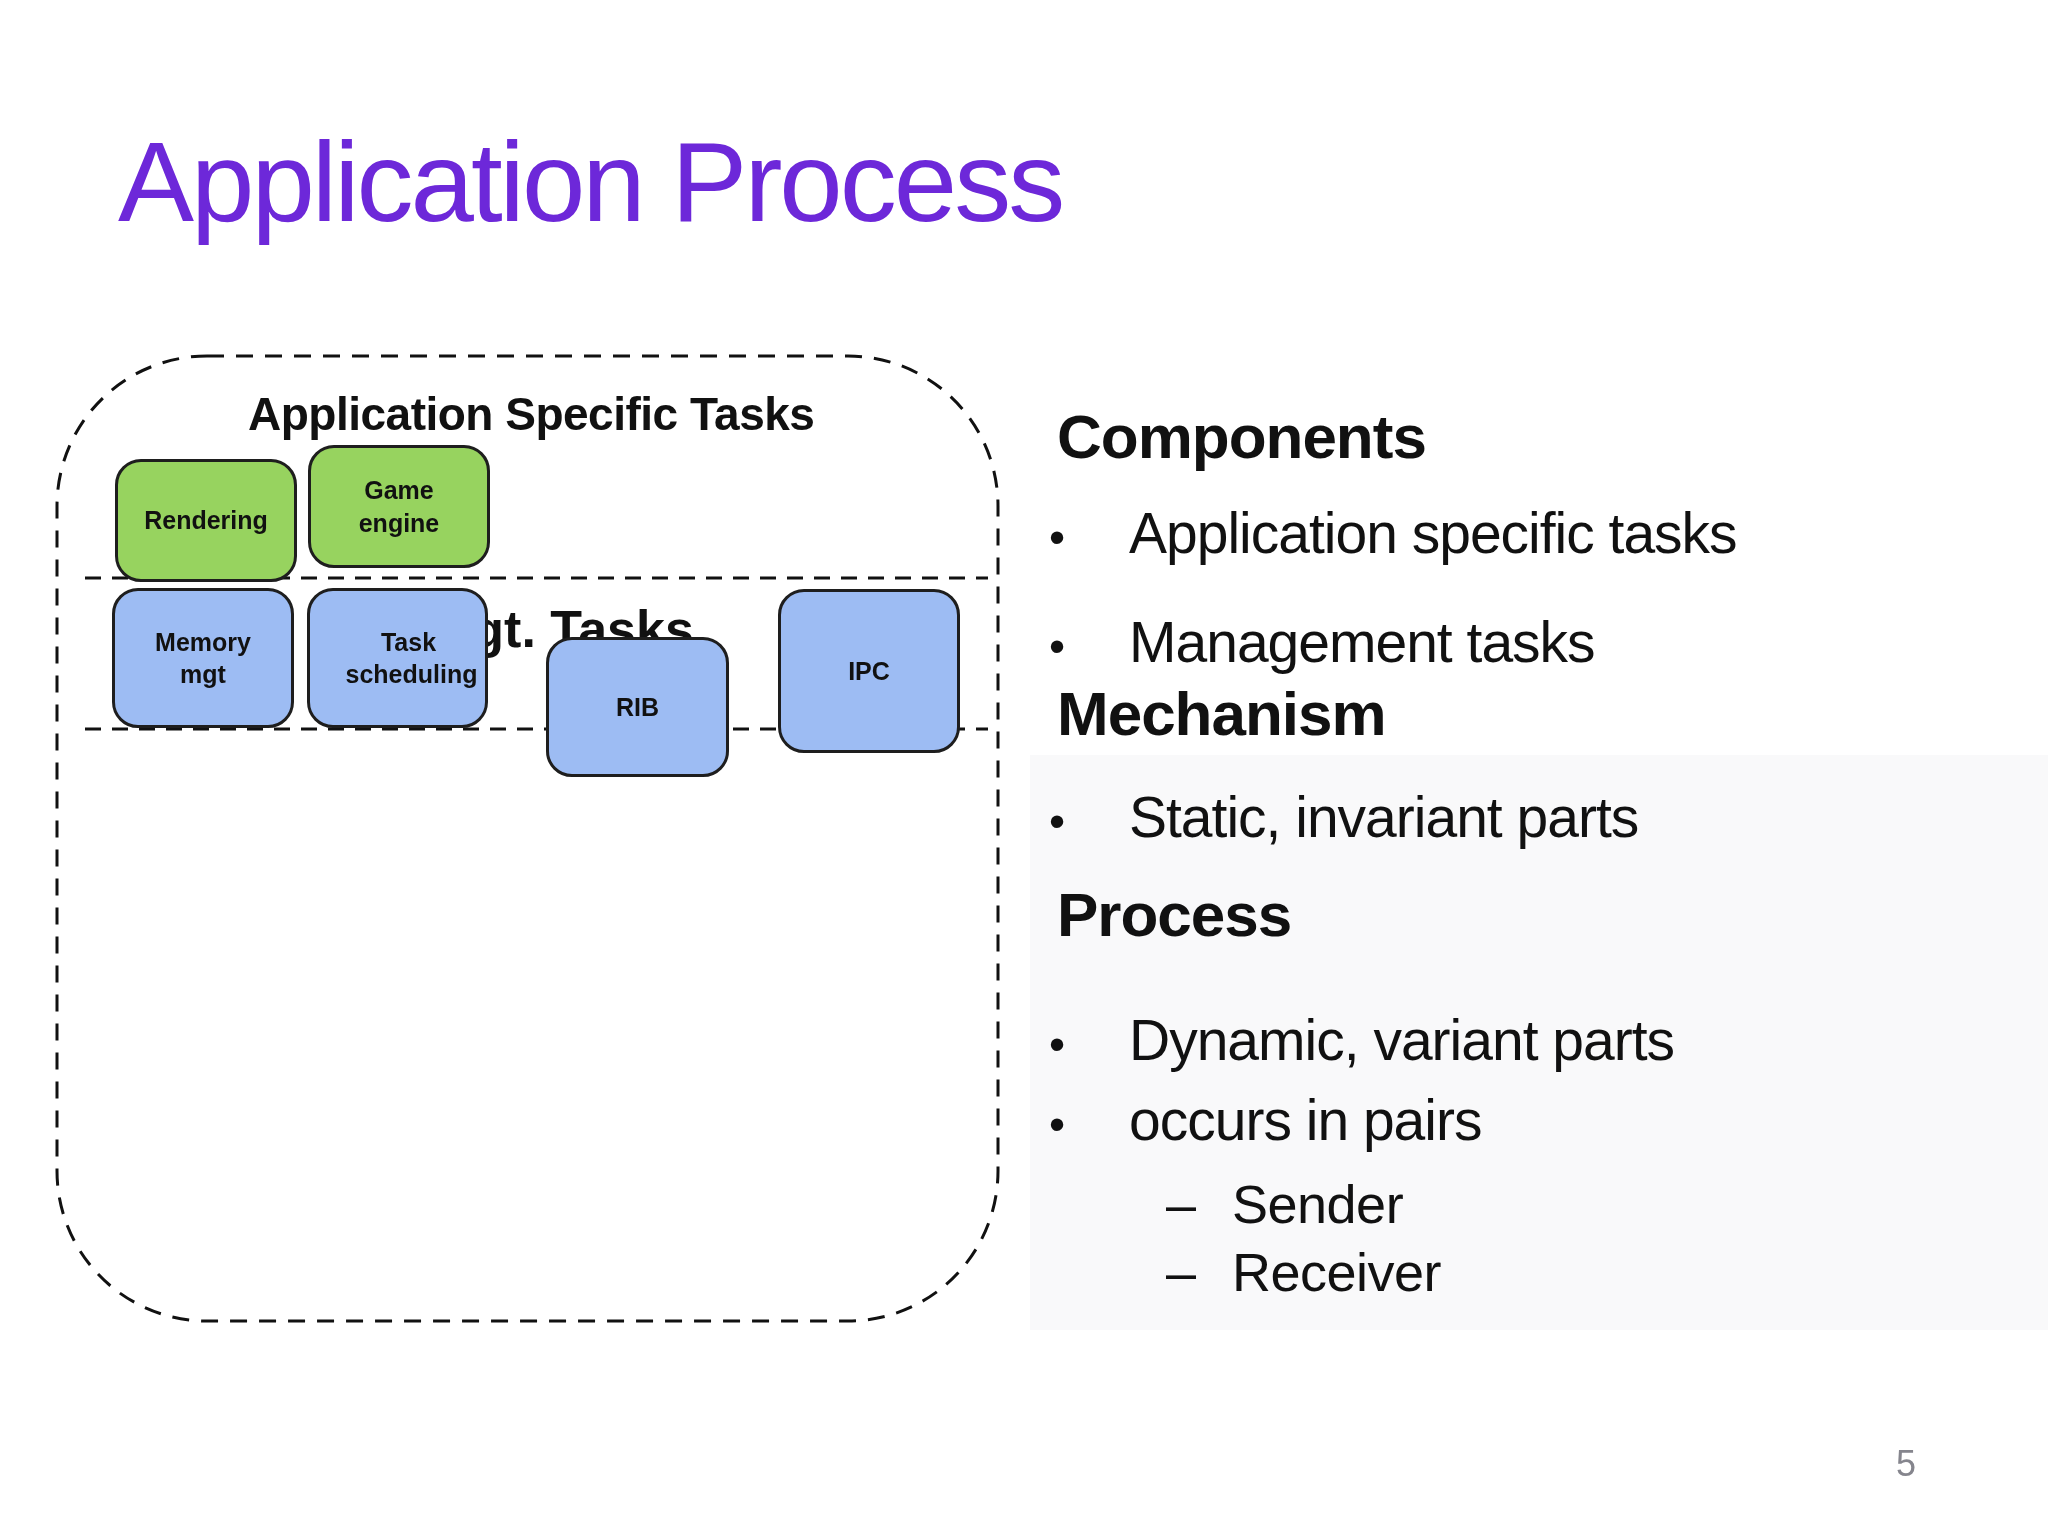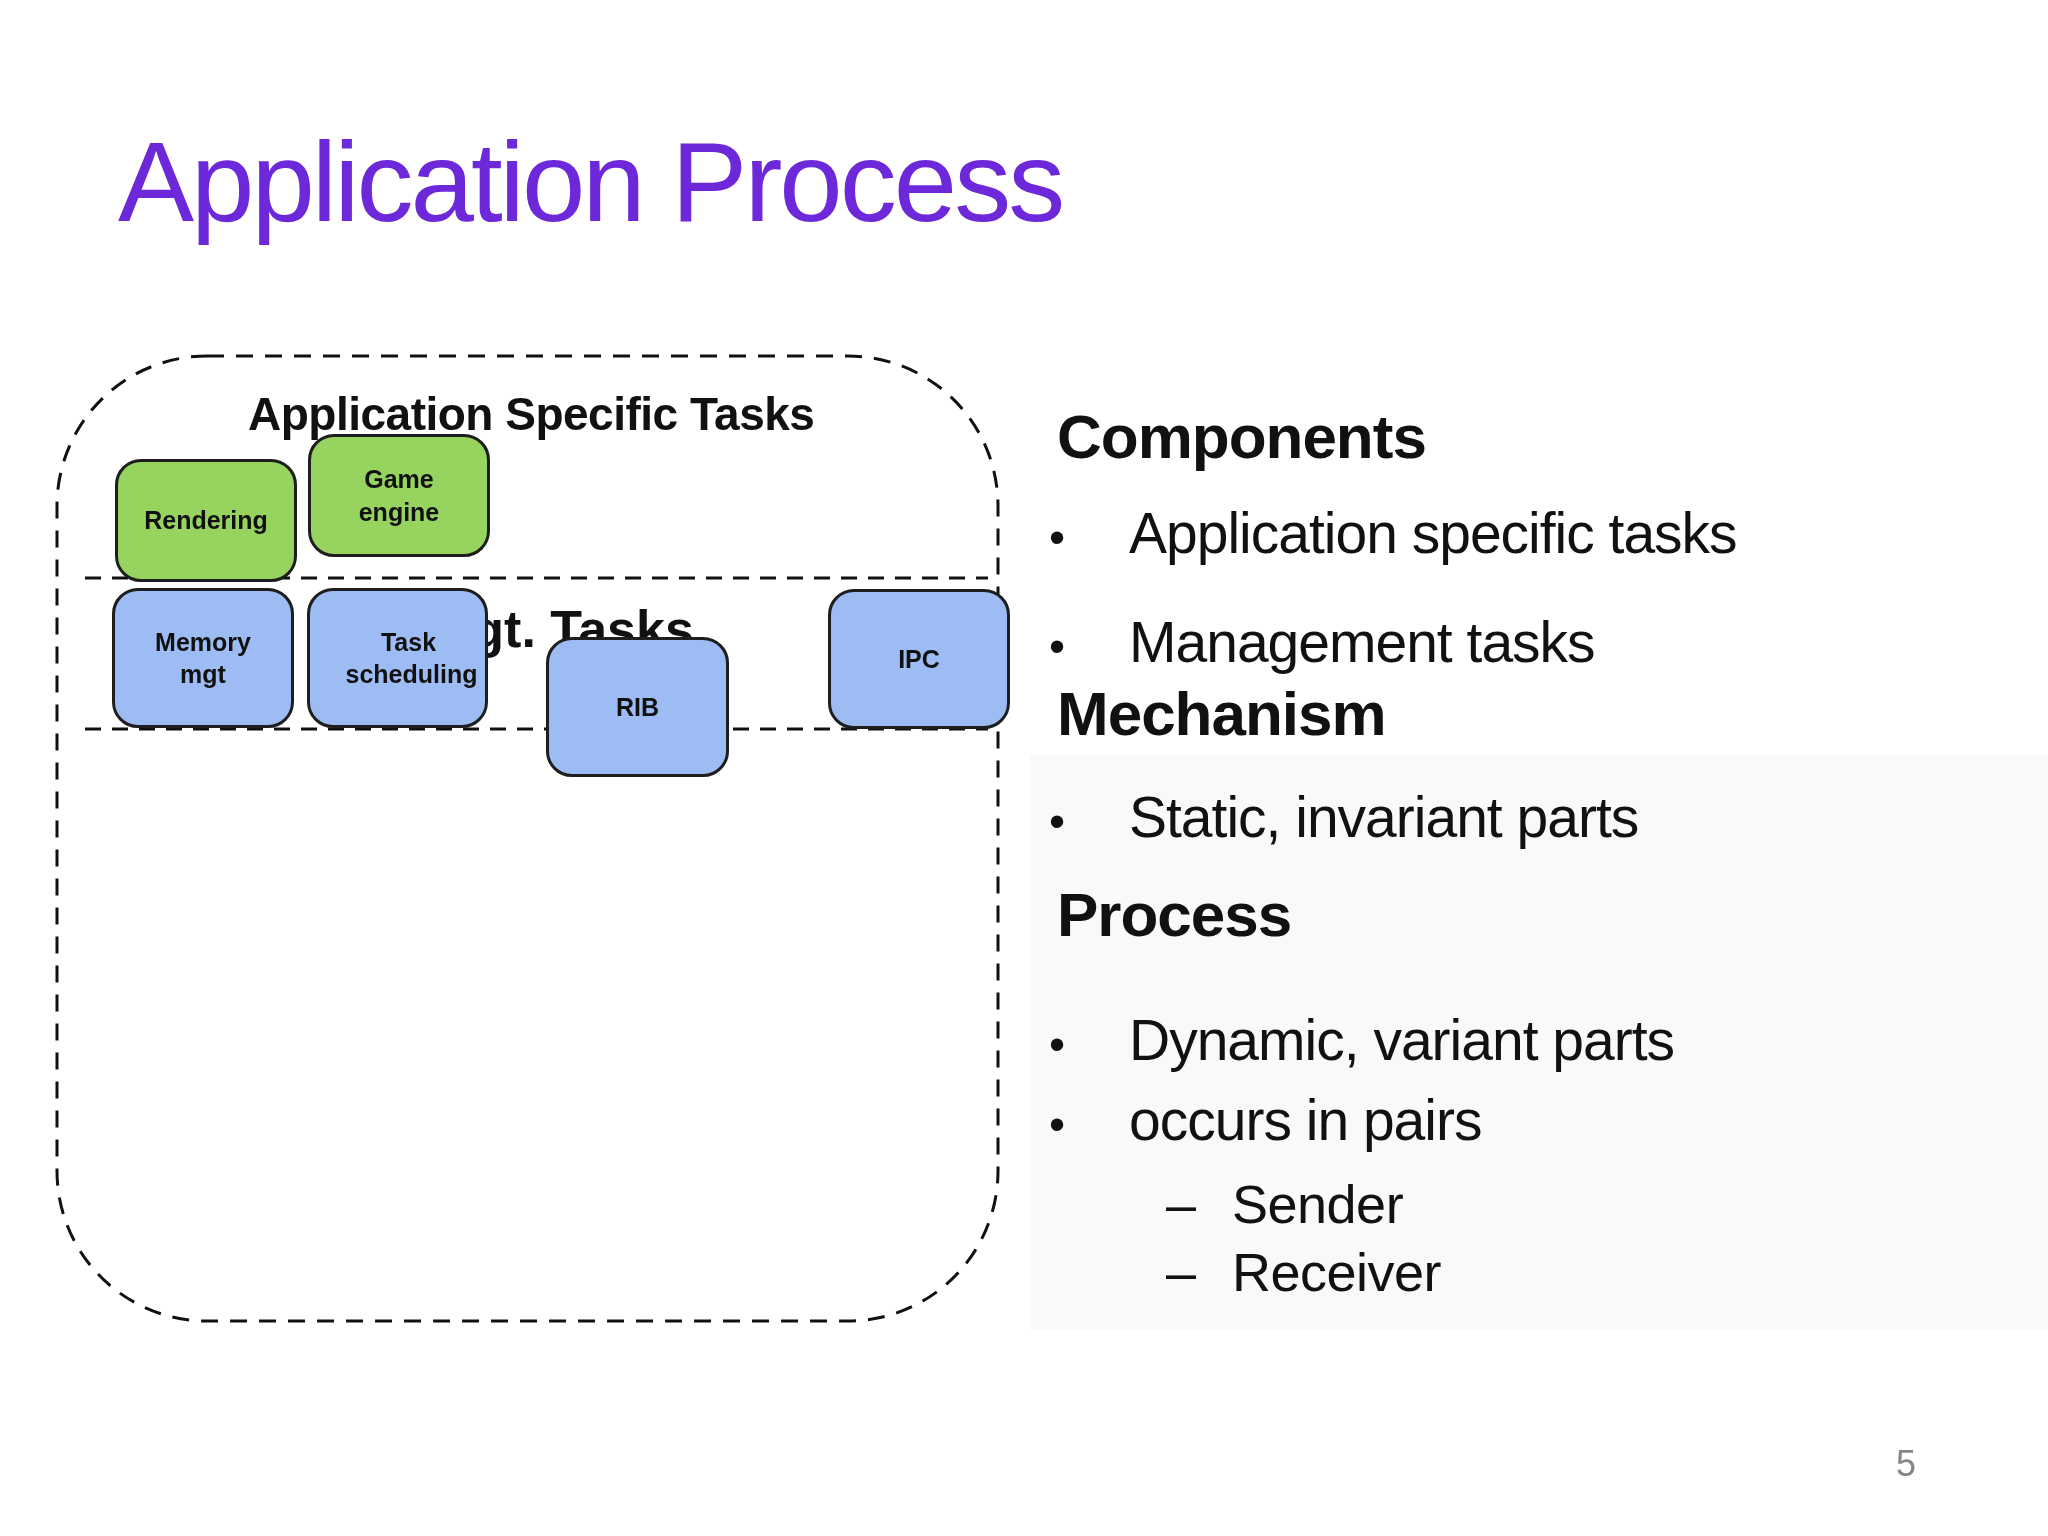--- a/index.html
+++ b/index.html
@@ -38,25 +38,25 @@
     display:flex;align-items:center;justify-content:center;
     text-align:center;
     font-size:25px;font-weight:700;line-height:1.3;
     box-sizing:border-box;
   }
   .task-box .lbl{display:block;width:126px;}
   .green{background:#97d35f;}
   .blue{background:#9dbcf3;}
 
   #box-rendering {left:115px;top:459px;width:182px;height:123px;}
-  #box-game     {left:308px;top:434px;width:182px;height:123px;}
+  #box-game     {left:308px;top:445px;width:182px;height:123px;}
   #box-memory   {left:112px;top:588px;width:182px;height:140px;}
   #box-task     {left:307px;top:588px;width:181px;height:140px;padding-left:22px;}
   #box-rib      {left:546px;top:589px;width:183px;height:140px;margin-top:48px;}
-  #box-ipc      {left:828px;top:589px;width:182px;height:140px;}
+  #box-ipc      {left:778px;top:589px;width:182px;height:164px;}
 
   
   .shade{
     left:1030px;top:755px;width:1018px;height:575px;
     background:rgba(124,124,140,0.045);z-index:0;
   }
   .line{white-space:nowrap;line-height:1.08;z-index:2;}
   .h-line{left:1057px;font-size:62px;font-weight:700;letter-spacing:-1px;}
   .b-line{left:1038px;font-size:57px;letter-spacing:-1px;margin-left:11px;}
   .s-line{left:1166px;font-size:54px;letter-spacing:-.5px;}

